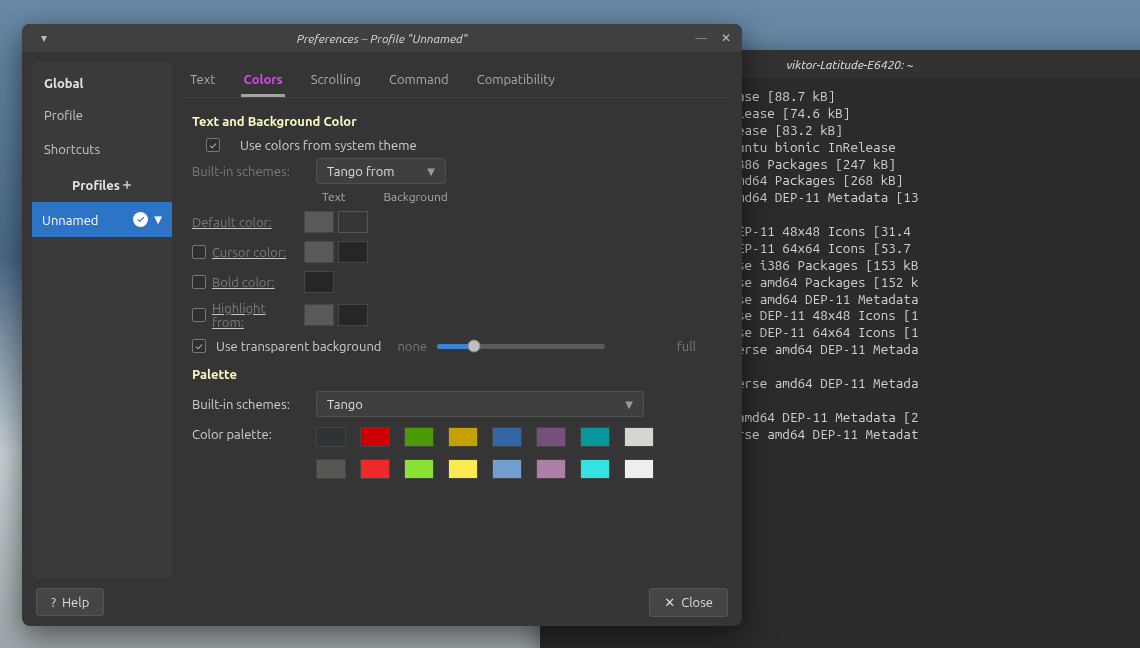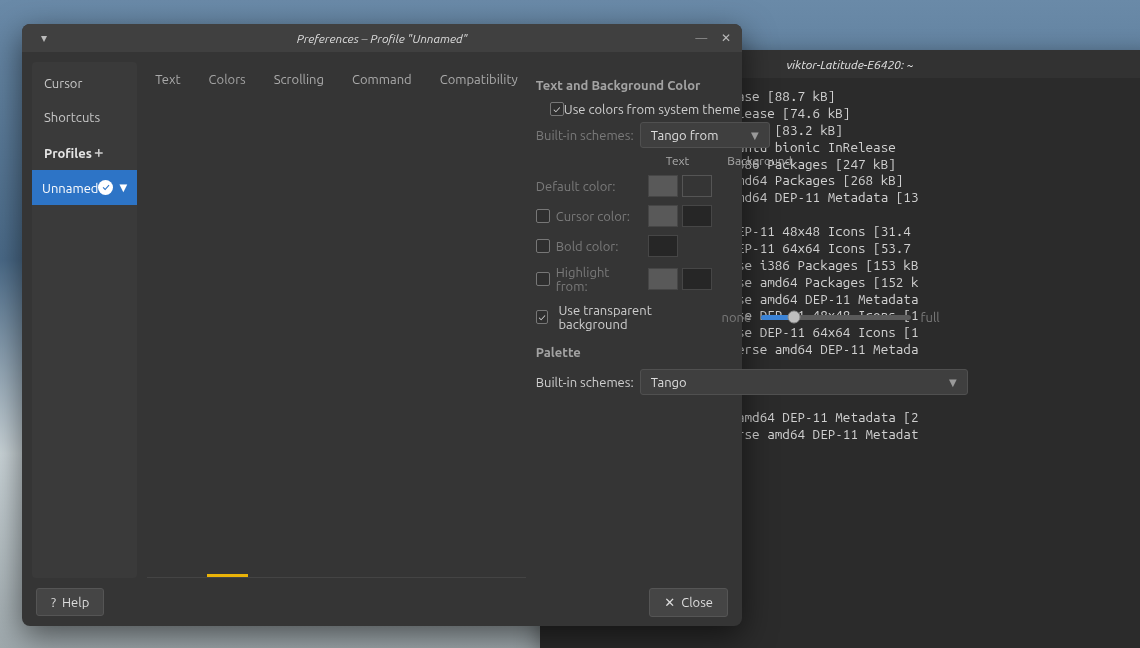--- a/index.html
+++ b/index.html
@@ -43,54 +43,54 @@
 }
 .dlg-titlebar .center { position:absolute; left:0; right:0; text-align:center; pointer-events:none;}
 .win-btn { width:16px; height:16px; display:inline-flex; align-items:center; justify-content:center;
   color:#bbb; cursor:pointer; margin-left:6px;}
 .dlg-body { flex:1; display:flex; gap:10px; padding:10px 10px 0 10px;}
 
 .sidebar { width:140px; background:#3a3a3a; border-radius:4px;
   display:flex; flex-direction:column; padding-top:4px;}
 .side-heading { font-weight:bold; color:#e5e5e5; padding:10px 12px 8px;}
 .side-item { padding:10px 12px; color:#c7c7c7; cursor:pointer;}
-.side-heading-row{display:flex;align-items:center;justify-content:flex-start;padding:10px 10px 8px 12px;color:#e5e5e5;font-weight:bold;}
+.side-heading-row{display:flex;align-items:center;justify-content:center;padding:10px 10px 8px 12px;color:#e5e5e5;font-weight:bold;}
 .plus{font-size:14px;color:#ccc;cursor:pointer;}
 .profile-active{
   background:#2d74c6; color:#fff; display:flex; align-items:center;
   justify-content:space-between; padding:10px 10px; cursor:pointer;
 }
 .check-circle{
   width:15px;height:15px;border-radius:50%;background:#fff;
   display:inline-flex;align-items:center;justify-content:center;
   color:#2d74c6;font-size:10px;font-weight:bold;margin-left:auto;margin-right:6px;
 }
 .chevron{font-size:10px;color:#fff;}
 
-.content{flex:1; display:flex; flex-direction:row;}
+.content{flex:1; display:flex; flex-direction:column;}
 .tabs{display:flex; gap:24px; padding:6px 6px 0; border-bottom:1px solid #444;}
 .tab{padding:4px 2px 8px; color:#aaa; cursor:pointer; font-size:13px;}
-.tab.active{color:#a3a3a3; border-bottom:3px solid #eab308; font-weight:400;}
+.tab.active{color:#d946ef; border-bottom:3px solid #a3a3a3; font-weight:700;}
 .panel{flex:1; padding:12px 8px 0 10px; overflow:auto;}
-.sect-title{color:#a3a3a3; font-weight:600; margin:4px 0 10px;}
-.row{display:flex; align-items:center; gap:0; margin:6px 0;}
+.sect-title{color:#fef9c3; font-weight:600; margin:4px 0 10px;}
+.row{display:flex; align-items:center; gap:20px; margin:6px 0;}
 .chk{width:14px;height:14px;border:1px solid #777;border-radius:2px;
   display:inline-flex;align-items:center;justify-content:center;
   background:#2f2f2f;color:#ddd;font-size:10px;cursor:pointer;}
 .chk.checked::after{content:"✓";}
 .label{color:#cfcfcf;}
 .label.dim{color:#7a7a7a;}
 .select{
   background:#3f3f3f;border:1px solid #505050;border-radius:3px;
   padding:5px 28px 5px 10px;color:#ddd;position:relative;min-width:130px;cursor:pointer;
 }
 .select .caret{position:absolute;right:10px;top:50%;transform:translateY(-50%);color:#999;font-size:10px;}
 .select.wide{min-width:328px;}
 .head-labels{display:flex;gap:38px;margin-left:130px;color:#aaa;font-size:12px;margin-top:6px;}
-.color-row{display:flex;align-items:center;gap:4px;margin:8px 0;}
+.color-row{display:flex;align-items:center;gap:4px;margin:8px 0;text-decoration:underline;}
 .indent-lbl{width:108px;display:flex;align-items:center;gap:6px;}
 .swatch{width:30px;height:22px;border:1px solid #555;background:#777;cursor:pointer;}
 .swatch.dark{background:#1a1a1a;}
 .swatch.disabled{opacity:0.55;cursor:default;}
 .swatch-outline{width:30px;height:22px;border:1px solid #555;background:transparent;}
 .slider-row{display:flex;align-items:center;gap:10px;margin:10px 0;}
 .slider-track{width:168px;height:5px;background:#5a5a5a;border-radius:3px;position:relative;}
 .slider-fill{position:absolute;left:0;top:0;height:100%;width:22%;background:#3b83d6;border-radius:3px;}
 .slider-thumb{position:absolute;left:22%;top:50%;width:13px;height:13px;border-radius:50%;background:#bfbfbf;transform:translate(-50%,-50%);border:1px solid #888;}
 .palette-grid{display:grid;grid-template-columns:repeat(8,30px);gap:12px 14px;margin-left:112px;margin-top:4px;}
@@ -136,21 +136,22 @@
     <span class="center">Preferences – Profile "Unnamed"</span>
     <span>
       <span class="win-btn">—</span>
       <span class="win-btn">✕</span>
     </span>
   </div>
 
   <div class="dlg-body">
 
     <div class="sidebar">
-      <div class="side-item">Cursor</div>
+      <div class="side-heading">Global</div>
+      <div class="side-item">Profile</div>
       <div class="side-item">Shortcuts</div>
       <div class="side-heading-row">
         <span>Profiles</span>
         <span class="plus">＋</span>
       </div>
       <div class="profile-active">
         <span>Unnamed</span>
         <span class="check-circle">✓</span>
         <span class="chevron">▼</span>
       </div>
@@ -232,20 +233,41 @@
         <div class="sect-title" style="margin-top:14px;">Palette</div>
 
         <div class="row">
           <span class="label" style="width:104px;">Built-in schemes:</span>
           <div class="select wide">
             <span>Tango</span>
             <span class="caret">▼</span>
           </div>
         </div>
 
+        <div class="row" style="align-items:flex-start;">
+          <span class="label" style="width:104px;padding-top:4px;">Color palette:</span>
+          <div class="palette-grid" id="palette-grid" style="margin-left:0;">
+              <div class="pal" style="background: rgb(46, 52, 54);"></div>
+              <div class="pal" style="background: rgb(204, 0, 0);"></div>
+              <div class="pal" style="background: rgb(78, 154, 6);"></div>
+              <div class="pal" style="background: rgb(196, 160, 0);"></div>
+              <div class="pal" style="background: rgb(52, 101, 164);"></div>
+              <div class="pal" style="background: rgb(117, 80, 123);"></div>
+              <div class="pal" style="background: rgb(6, 152, 154);"></div>
+              <div class="pal" style="background: rgb(211, 215, 207);"></div>
+              <div class="pal" style="background: rgb(85, 87, 83);"></div>
+              <div class="pal" style="background: rgb(239, 41, 41);"></div>
+              <div class="pal" style="background: rgb(138, 226, 52);"></div>
+              <div class="pal" style="background: rgb(252, 233, 79);"></div>
+              <div class="pal" style="background: rgb(114, 159, 207);"></div>
+              <div class="pal" style="background: rgb(173, 127, 168);"></div>
+              <div class="pal" style="background: rgb(52, 226, 226);"></div>
+              <div class="pal" style="background: rgb(238, 238, 236);"></div>
+            </div>
+        </div>
 
       </div>
     </div>
   </div>
 
   <div class="footer">
     <div class="btn">
       <span class="icon">?</span>
       <span>Help</span>
     </div>

